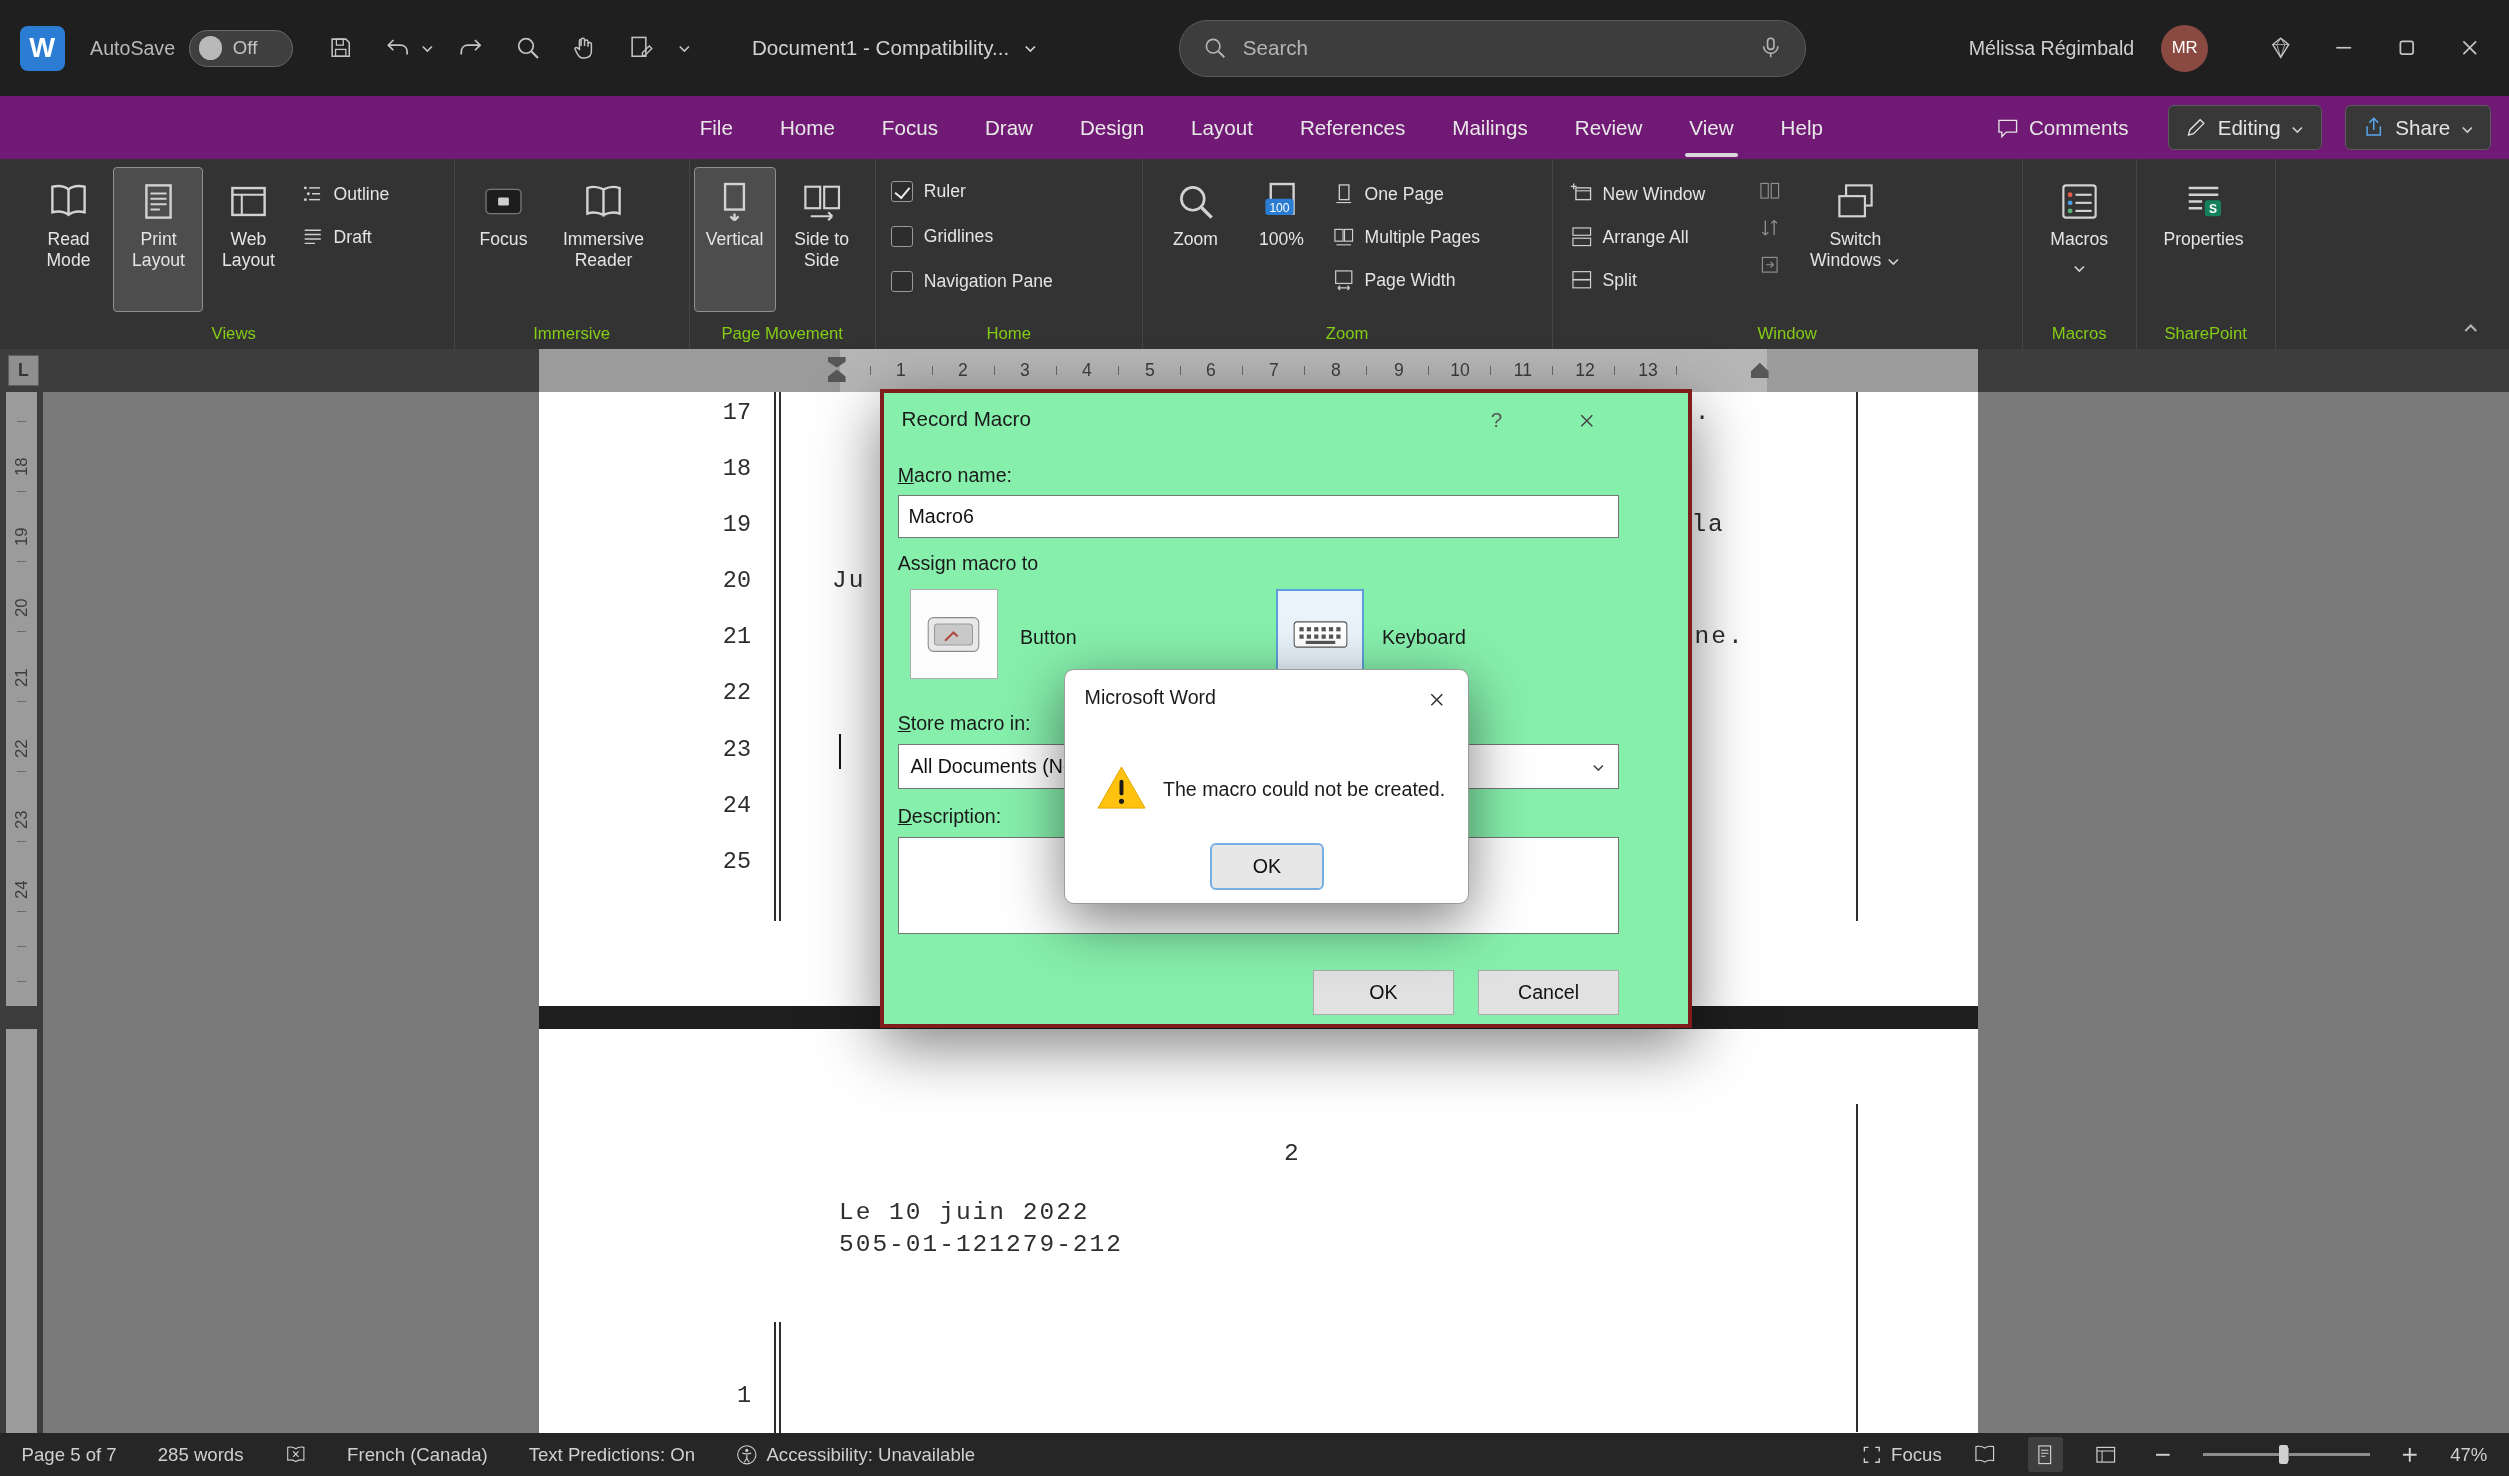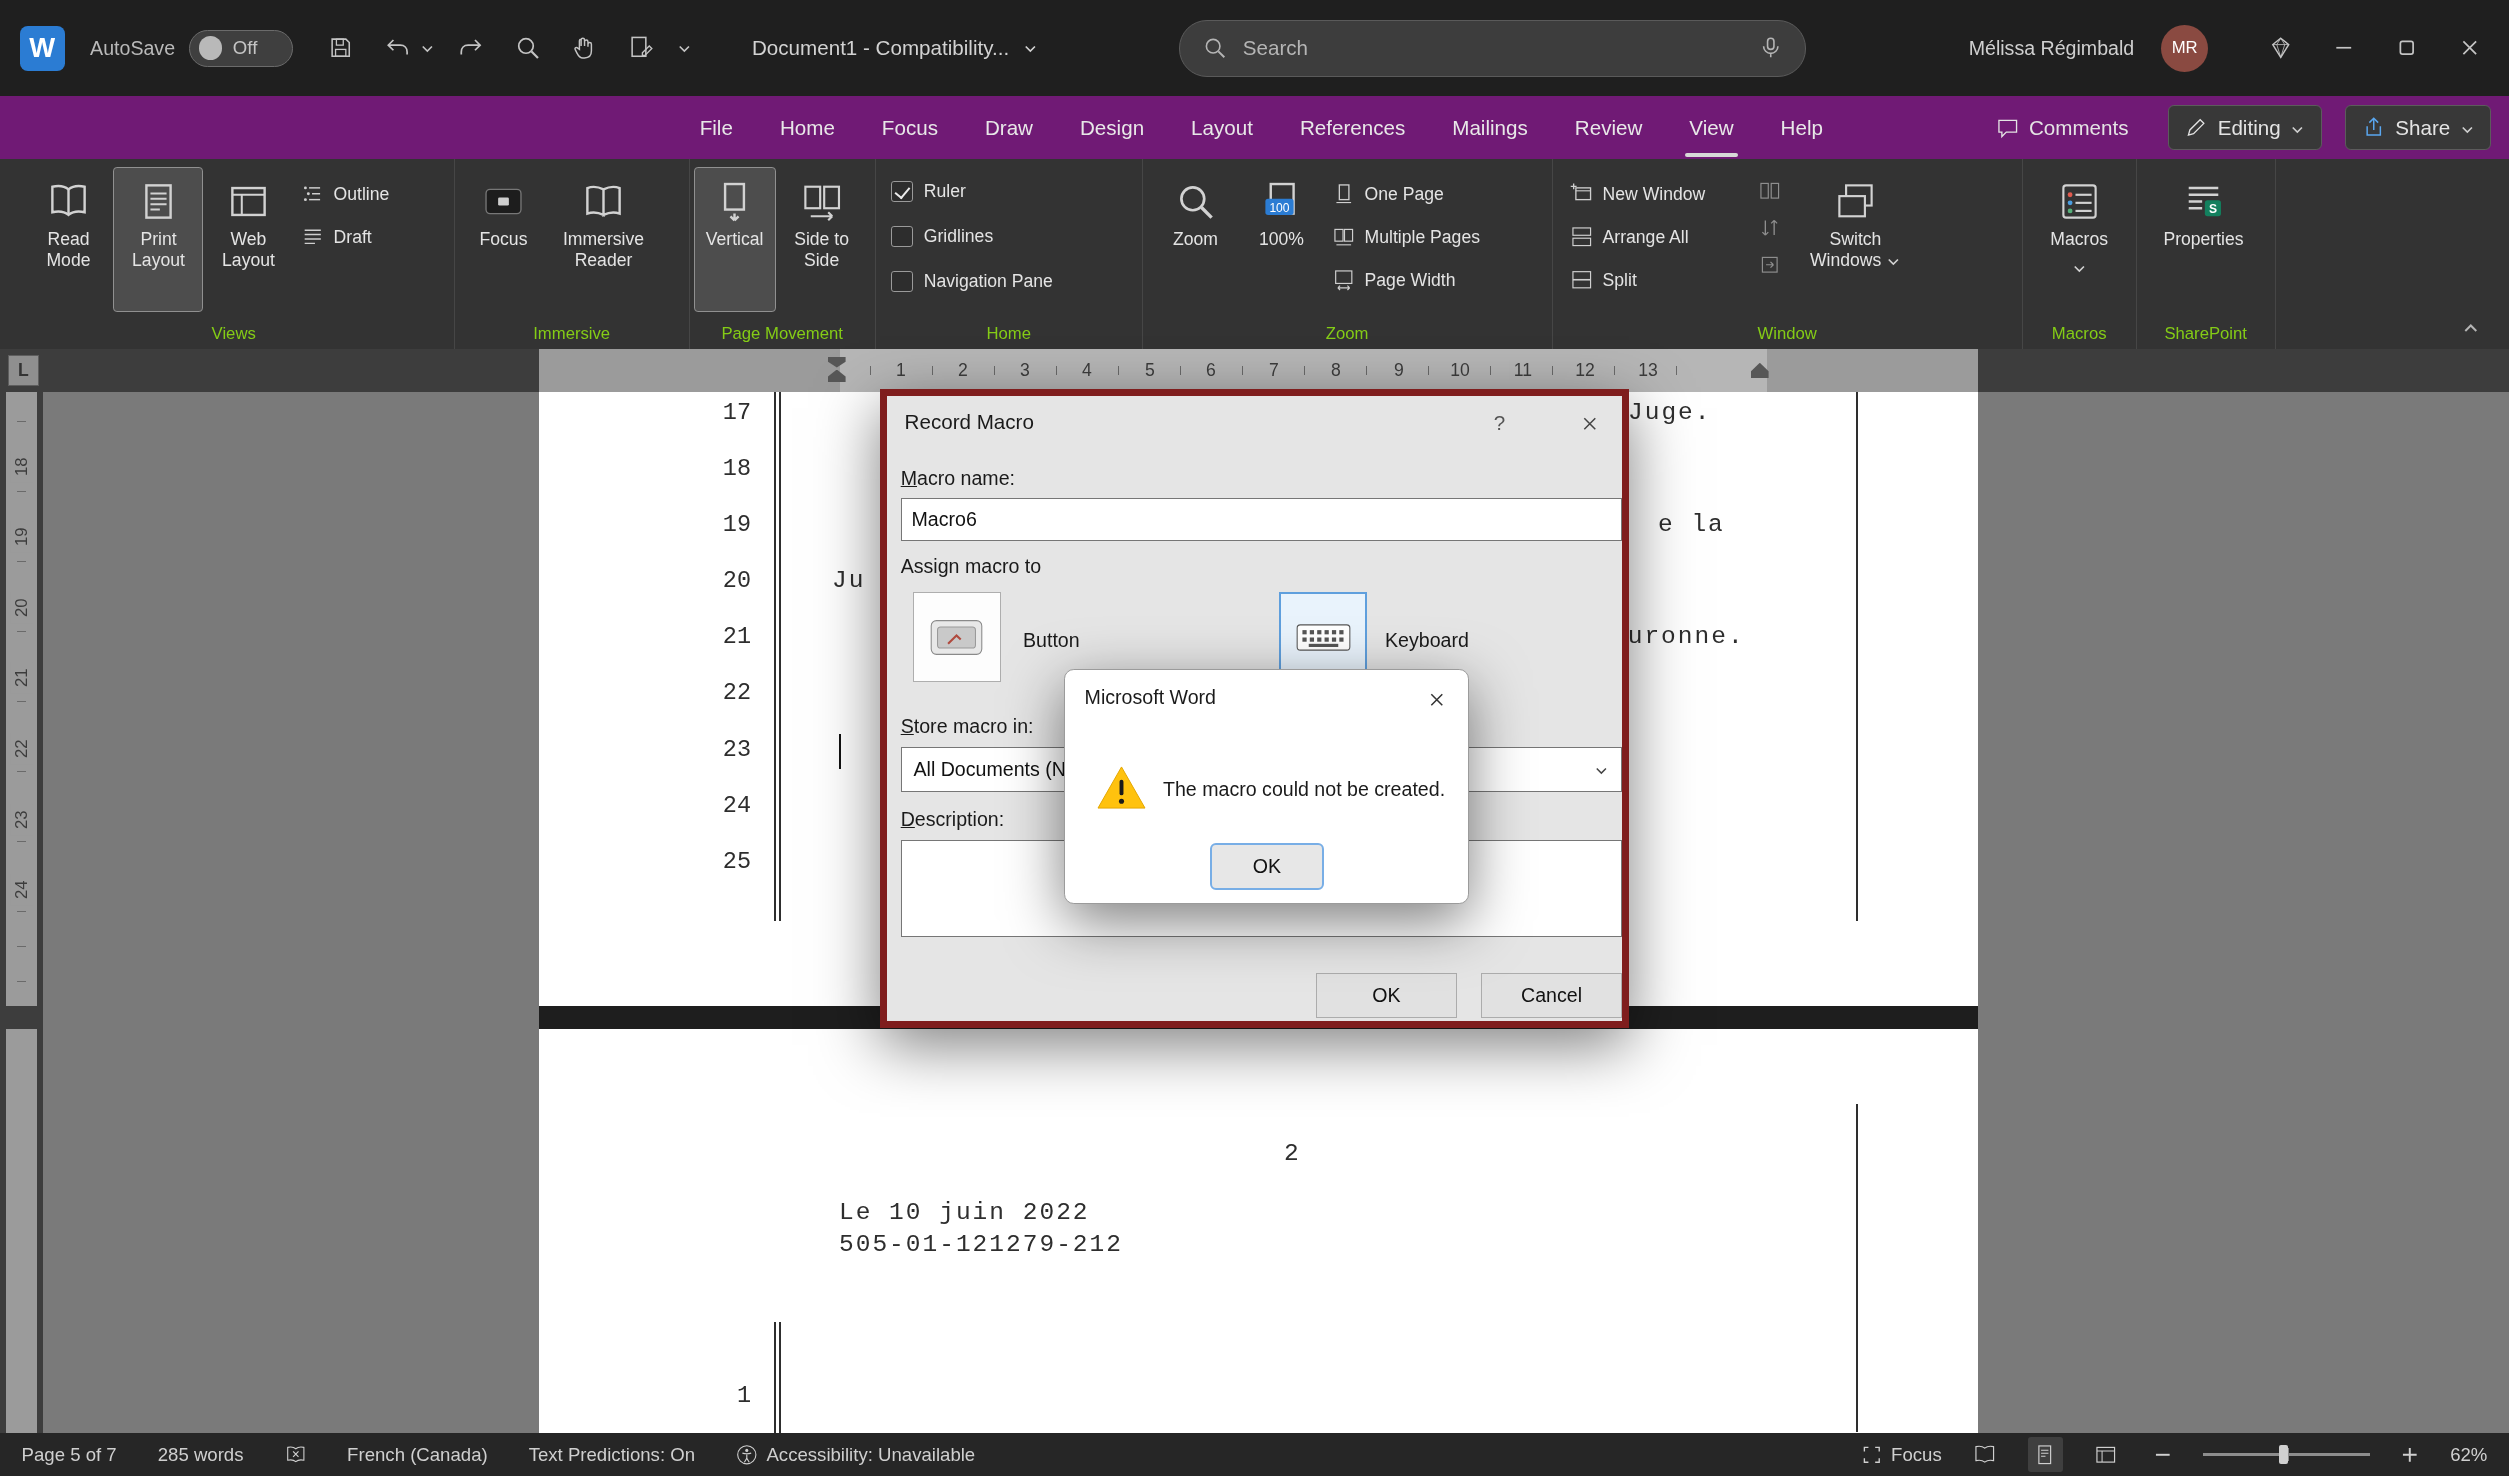--- a/index.html
+++ b/index.html
@@ -98,21 +98,21 @@
   .sb-view svg { width:23.5px; height:23.5px; }
   .sb-view.active { background:#3f3f3f; border-radius:2.9px; }
   .zoom-track { position:relative; width:167px; height:2.9px; background:#8d8d8d; }
   .zoom-track::before { content:""; position:absolute; left:50%; top:-4.9px; width:2px; height:12.7px; background:#8d8d8d; }
   .zoom-thumb { position:absolute; left:76px; top:-7.8px; width:8.8px; height:18.6px; background:#d0d0d0; border-radius:2px; }
   .zoom-btn { width:29px; height:29px; display:flex; align-items:center; justify-content:center; color:#cfcfcf; }
   .zoom-btn svg { width:19.6px; height:19.6px; }
 
   
   .dlg { position:absolute; font-size:19.6px; color:#1a1a1a; }
-  .record { left:880px; top:389px; width:749px; height:639px; background:#e5e5e5; border:7px solid #7f1d1d; box-shadow:0 17.6px 59px rgba(0,0,0,.5); z-index:40; }
+  .record { left:880px; top:389px; width:812px; height:639px; background:#86efac; border:4px solid #7f1d1d; box-shadow:0 17.6px 59px rgba(0,0,0,.5); z-index:40; }
   .dlg-title { position:absolute; left:17.6px; top:13.7px; font-size:20.6px; color:#1a1a1a; }
   .dlg-help { position:absolute; left:588px; top:9.8px; width:49px; height:35px; display:flex; align-items:center; justify-content:center; color:#555; font-size:20.6px; }
   .dlg-close { position:absolute; left:676px; top:9.8px; width:53px; height:35px; display:flex; align-items:center; justify-content:center; color:#444; }
   .dlg-close svg, .alert-close svg { width:17.6px; height:17.6px; }
   .fld-label { position:absolute; left:13.7px; font-size:19.6px; }
   .accel { text-decoration:underline; }
   .txt-input { position:absolute; left:13.7px; top:102px; width:721px; height:43px; border:1px solid #767676; background:#fff; font-family:"Liberation Sans",sans-serif; font-size:19.6px; padding:0 9.8px; color:#111; }
   .assign-iconbtn { position:absolute; width:88px; height:90px; background:#fdfdfd; border:1px solid #aeaeae; display:flex; align-items:center; justify-content:center; }
   .assign-iconbtn svg { width:59px; height:47px; }
   .assign-iconbtn.kb { left:392px; background:#e9f3fc; border:2px solid #5f9fdd; }
@@ -719,18 +719,18 @@
           </svg>
       </div>
       <div class="zoom-track">
         <div class="zoom-thumb"></div>
       </div>
       <div class="zoom-btn">
         <svg viewBox="0 0 20 20">
             <path d="M3 10h14M10 3v14" stroke="currentColor" stroke-width="2"></path>
           </svg>
       </div>
-      <span>62%</span>
+      <span>47%</span>
     </div>
   </div>
 
 </div>
 
 
 </body></html>

